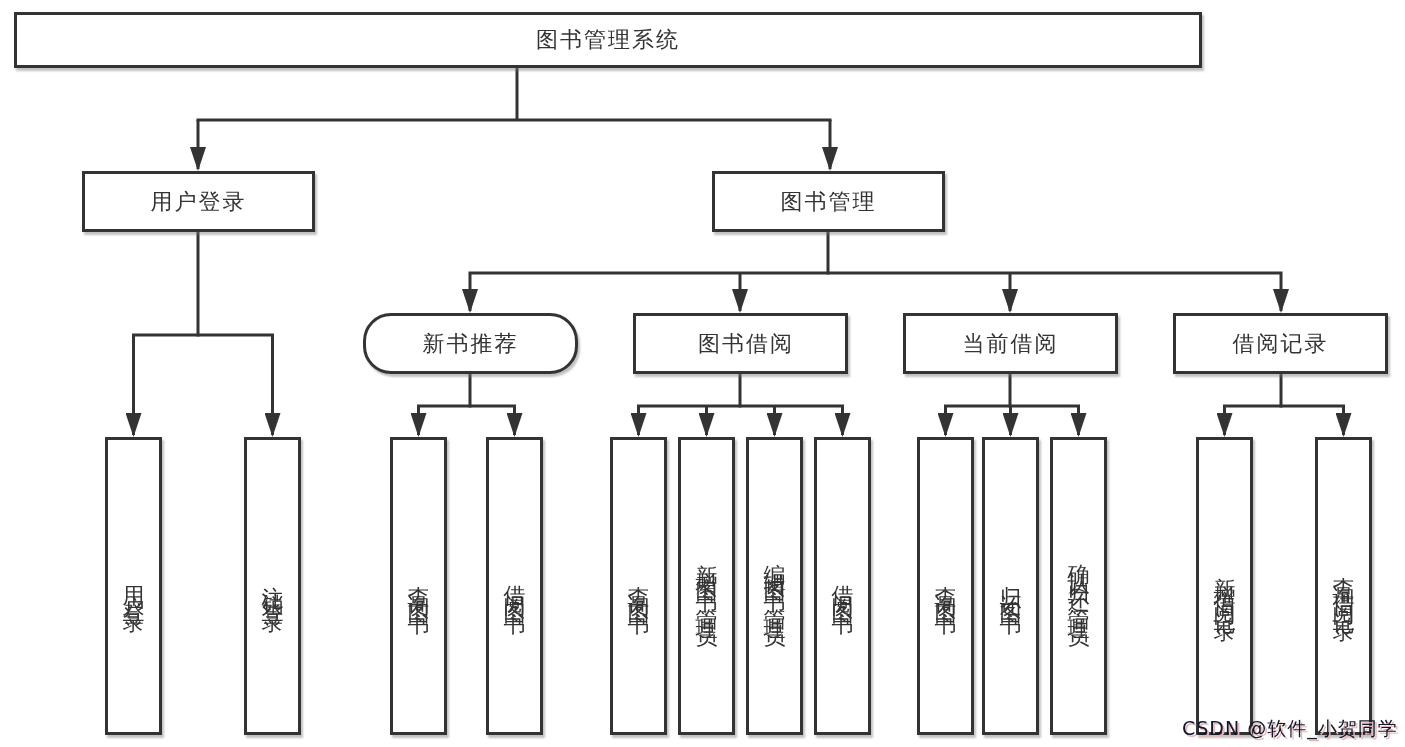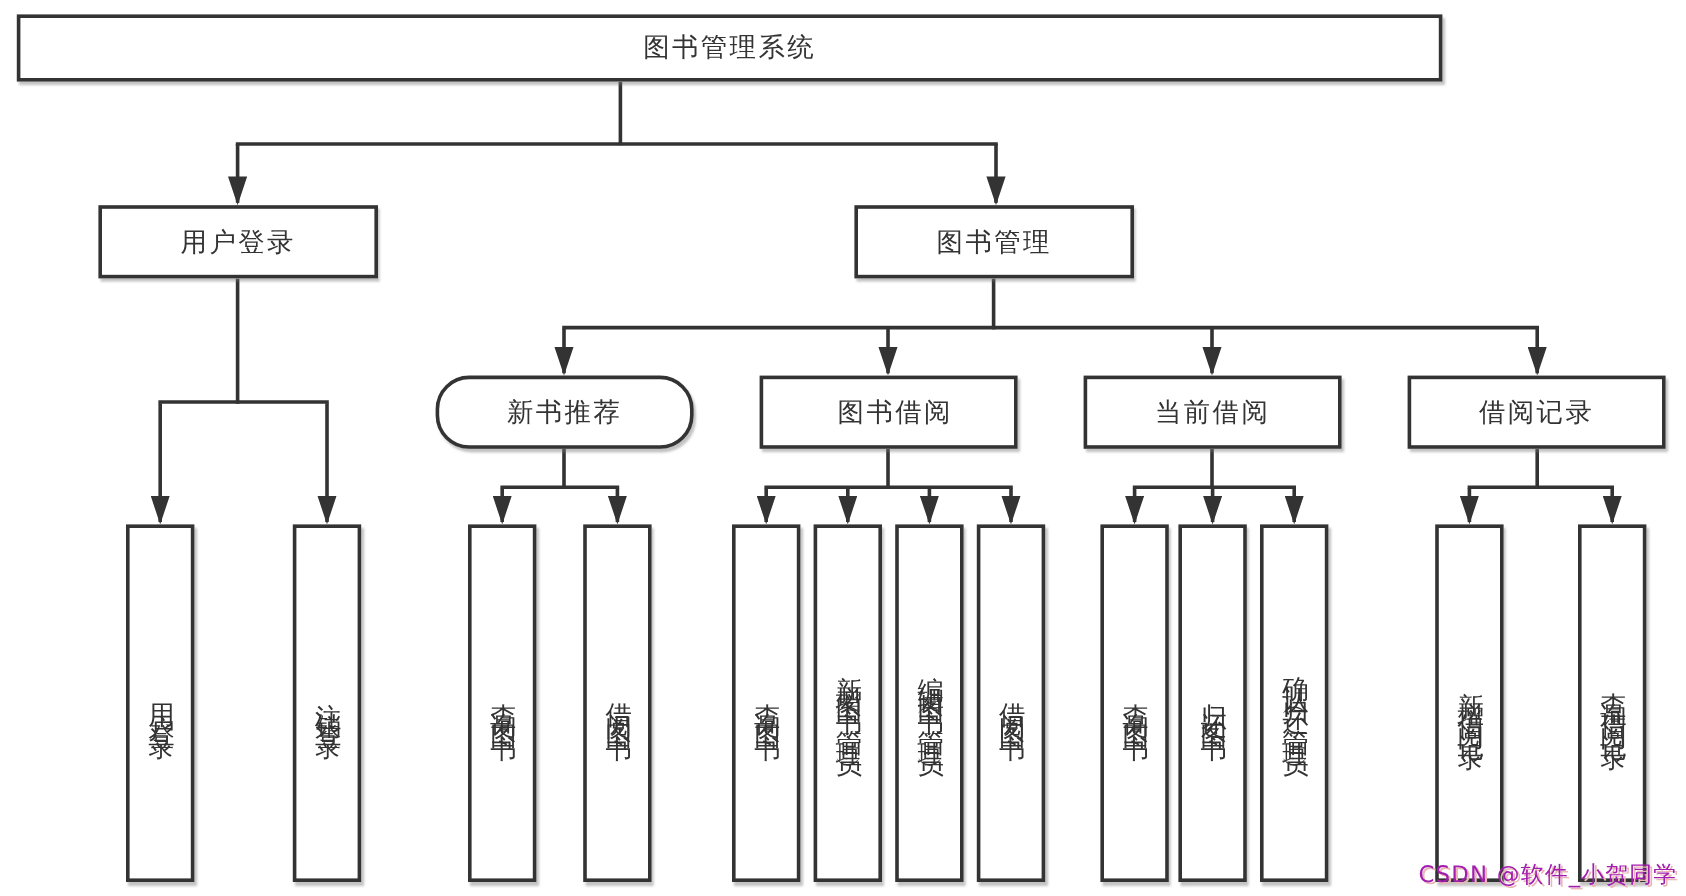--- a/index.html
+++ b/index.html
@@ -40,21 +40,21 @@
   #edges path.edge {
     fill: none;
     stroke: #333333;
     stroke-width: 3;
   }
   #watermark {
     position: absolute;
     left: 1182px;
     top: 716px;
     font-size: 19px;
-    color: #a21caf;
+    color: #0f172a;
     text-shadow: 2px 2px 0 #e9b7b7;
     white-space: nowrap;
     letter-spacing: 1px;
   }
 </style>
 </head>
 <body>
 
 <div id="canvas">
 

